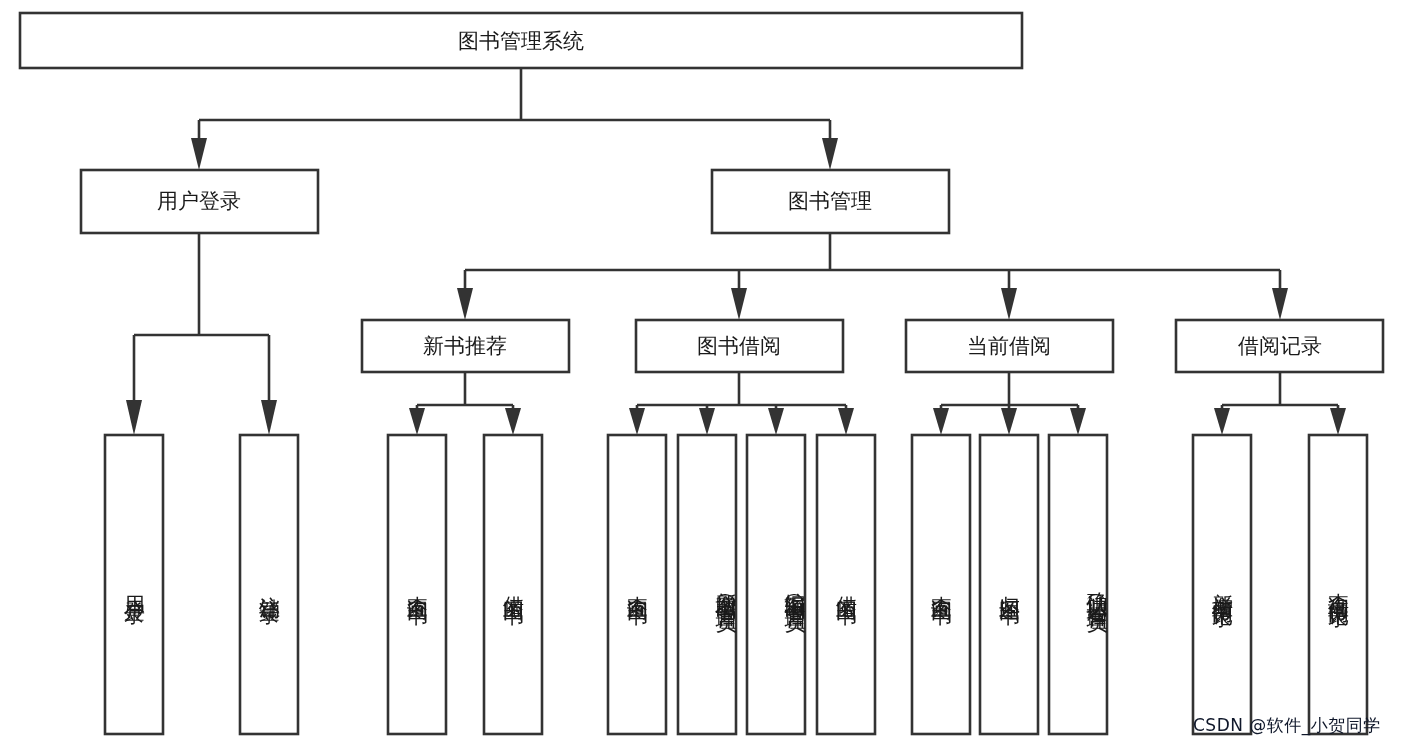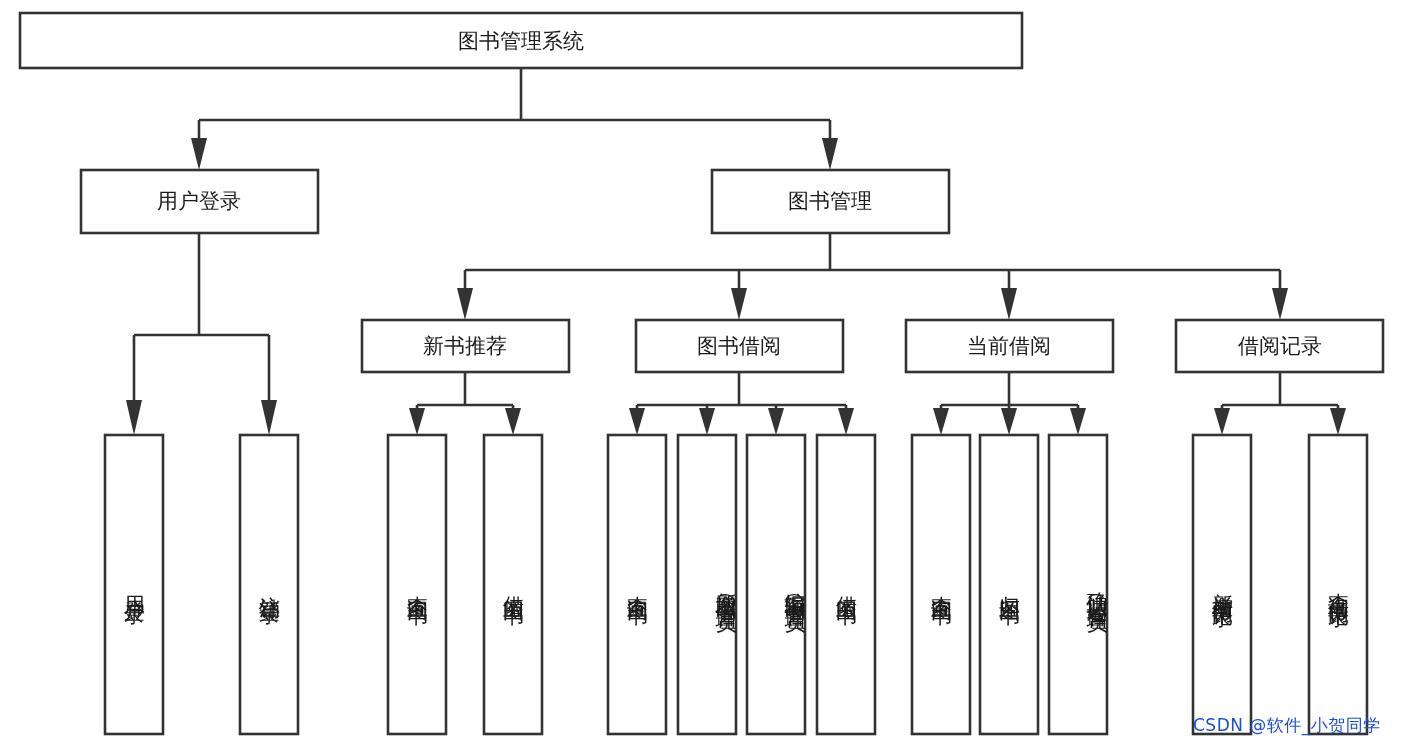--- a/index.html
+++ b/index.html
@@ -64,21 +64,21 @@
     justify-content: center;
     pointer-events: none;
   }
   .leaf-label.align-middle {
     align-items: center;
   }
   .watermark {
     position: absolute;
     font-family: "DejaVu Sans", "Liberation Sans", sans-serif;
     font-size: 17px;
-    color: #1d4ed8;
+    color: #0f172a;
     white-space: nowrap;
     letter-spacing: 0.5px;
   }
 </style>
 </head>
 <body>
 
 <div id="diagram-root">
 
   <svg class="diagram-canvas" viewBox="0 0 1405 747">

